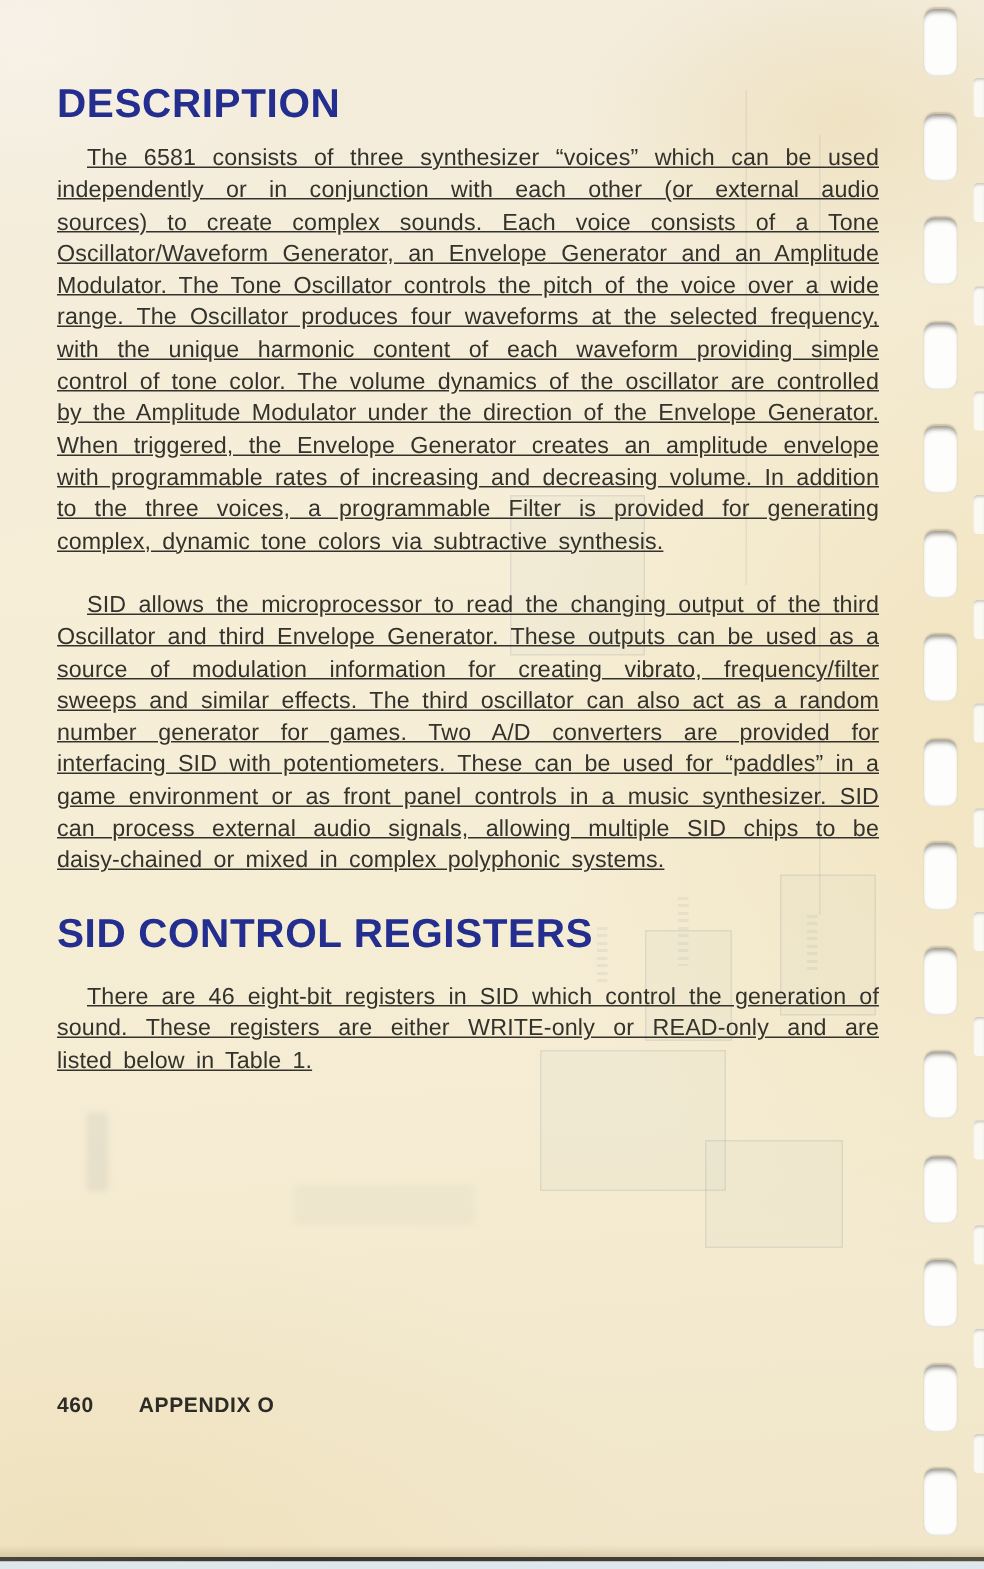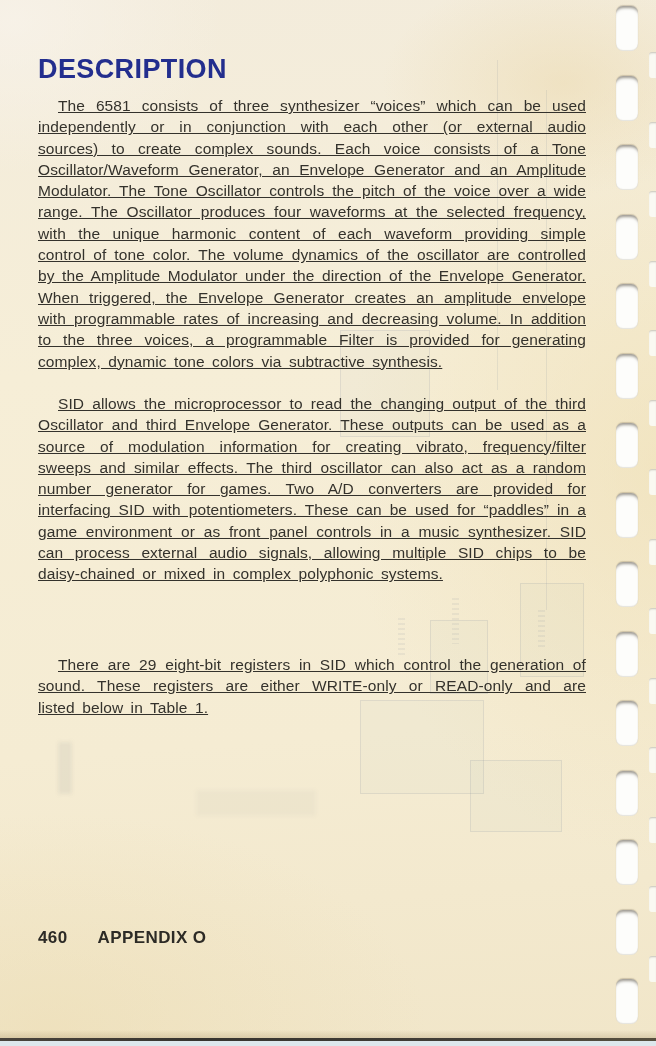--- a/index.html
+++ b/index.html
@@ -63,21 +63,21 @@
     position:absolute;left:38px;width:548px;margin:0;
     font-size:15.5px;line-height:21.3px;
     color:#34322c;text-align:justify;
     word-spacing:3px;letter-spacing:.1px;
     text-indent:20px;
     text-decoration:underline;
   }
   #p3{width:548px;}
   .footer{
     position:absolute;left:38px;top:928px;
-    font-size:17px;font-weight:700;color:#2d2b26;letter-spacing:.4px;
+    font-size:14px;font-weight:700;color:#2d2b26;letter-spacing:.4px;
   }
   .footer .pn{margin-right:30px;}
 </style>
 </head>
 <body>
 
 <div class="scan">
 
   <div class="page">
 
@@ -93,22 +93,23 @@
     <div class="ghost g-text" style="left:398px;top:618px;height:38px;"></div>
     <div class="ghost g-smudge" style="left:58px;top:742px;width:14px;height:52px;"></div>
     <div class="ghost g-smudge" style="left:196px;top:790px;width:120px;height:26px;opacity:.5;"></div>
 
     <h1 class="h-blue" id="h1" style="top:54px;">DESCRIPTION</h1>
 
     <p class="body-p" id="p1" style="top:95px;">The 6581 consists of three synthesizer “voices” which can be used independently or in conjunction with each other (or external audio sources) to create complex sounds. Each voice consists of a Tone Oscillator/Waveform Generator, an Envelope Generator and an Amplitude Modulator. The Tone Oscillator controls the pitch of the voice over a wide range. The Oscillator produces four waveforms at the selected frequency, with the unique harmonic content of each waveform providing simple control of tone color. The volume dynamics of the oscillator are controlled by the Amplitude Modulator under the direction of the Envelope Generator. When triggered, the Envelope Generator creates an amplitude envelope with programmable rates of increasing and decreasing volume. In addition to the three voices, a programmable Filter is provided for generating complex, dynamic tone colors via subtractive synthesis.</p>
 
     <p class="body-p" id="p2" style="top:393px;">SID allows the microprocessor to read the changing output of the third Oscillator and third Envelope Generator. These outputs can be used as a source of modulation information for creating vibrato, frequency/filter sweeps and similar effects. The third oscillator can also act as a random number generator for games. Two A/D converters are provided for interfacing SID with potentiometers. These can be used for “paddles” in a game environment or as front panel controls in a music synthesizer. SID can process external audio signals, allowing multiple SID chips to be daisy-chained or mixed in complex polyphonic systems.</p>
 
+    <h1 class="h-blue" id="h2" style="top:607px;">SID CONTROL REGISTERS</h1>
 
-    <p class="body-p" id="p3" style="top:654px;">There are 29 eight-bit registers in SID which control the generation of sound. These registers are either WRITE-only or READ-only and are listed below in Table 1.</p>
+    <p class="body-p" id="p3" style="top:654px;">There are 46 eight-bit registers in SID which control the generation of sound. These registers are either WRITE-only or READ-only and are listed below in Table 1.</p>
 
     <div class="footer">
       <span class="pn">460</span><span>APPENDIX O</span>
     </div>
 
     <div>
       <div class="hole" style="top:6px;"></div>
       <div class="hole" style="top:76px;"></div>
       <div class="hole" style="top:145px;"></div>
       <div class="hole" style="top:215px;"></div>

